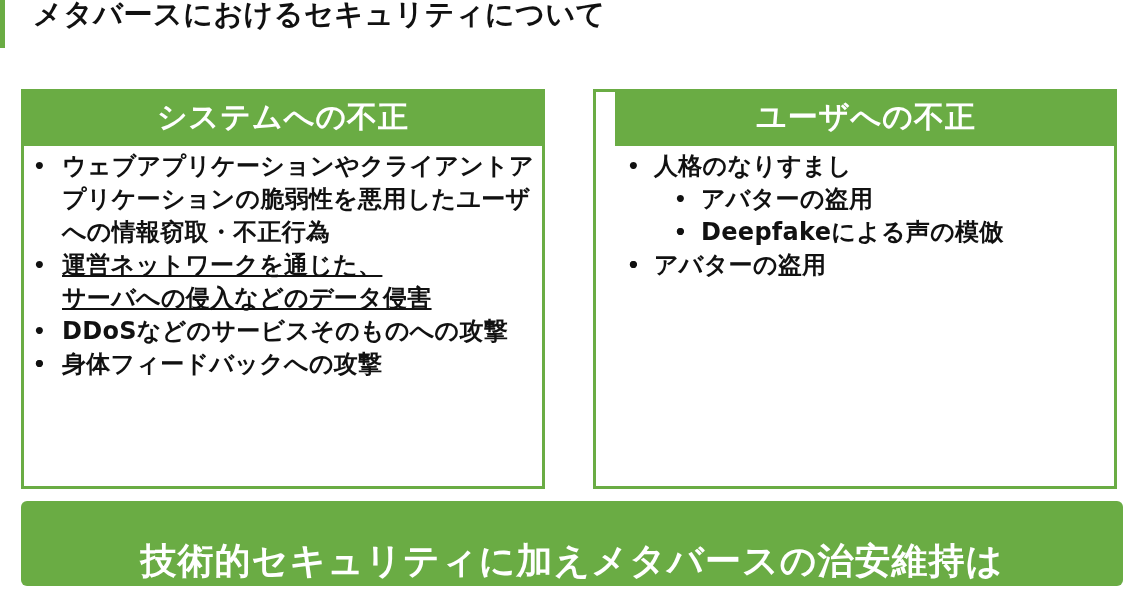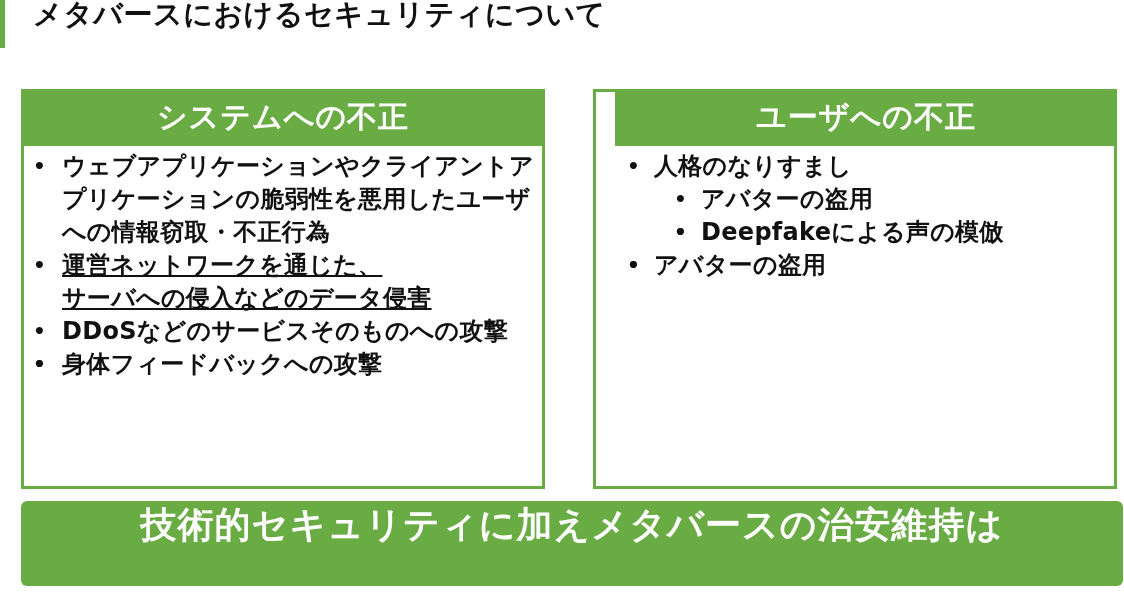--- a/index.html
+++ b/index.html
@@ -87,21 +87,21 @@
     .panel-right .item.sub .bullet { left: 56px; }
     .banner {
       position: absolute;
       left: 21px;
       top: 501px;
       width: 1102px;
       height: 85px;
       background: #6aac44;
       border-radius: 6px;
       display: flex;
-      align-items: flex-start;
+      align-items: flex-end;
       justify-content: center;
       color: #ffffff;
       font-size: 36px;
       font-weight: bold;
       letter-spacing: 1px;
       white-space: nowrap;
     }
   </style>
 </head>
 <body>

